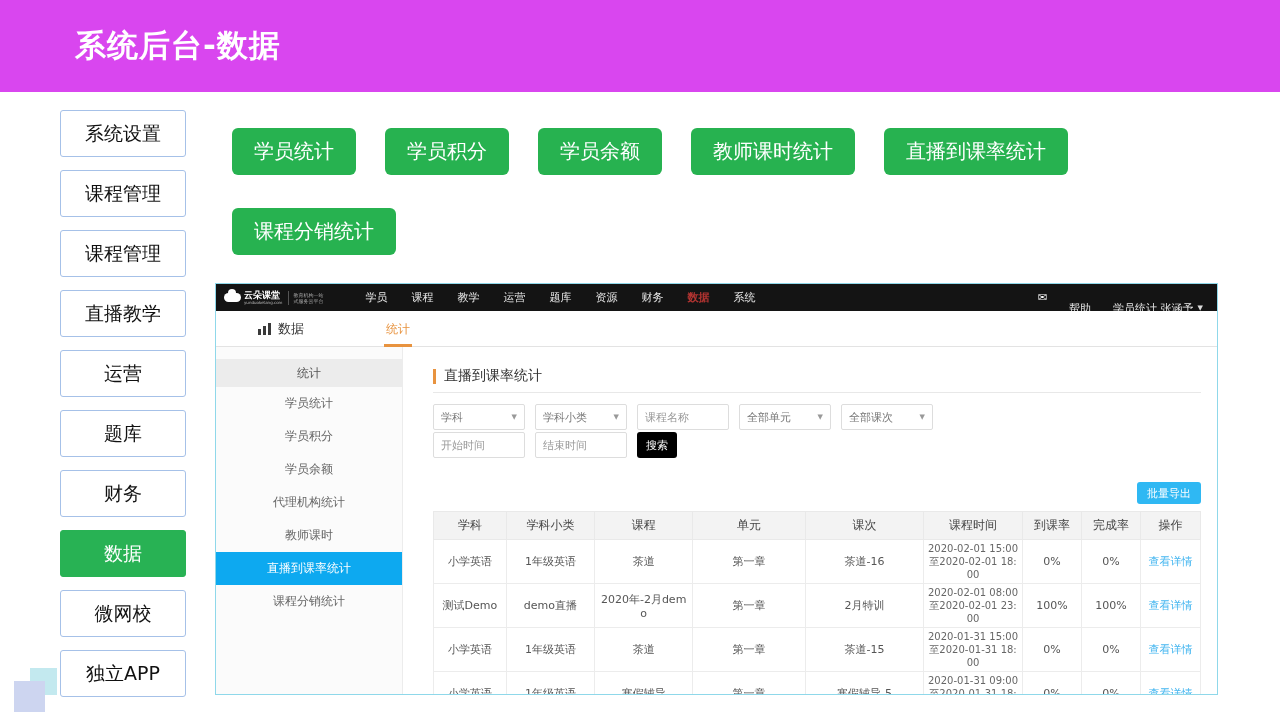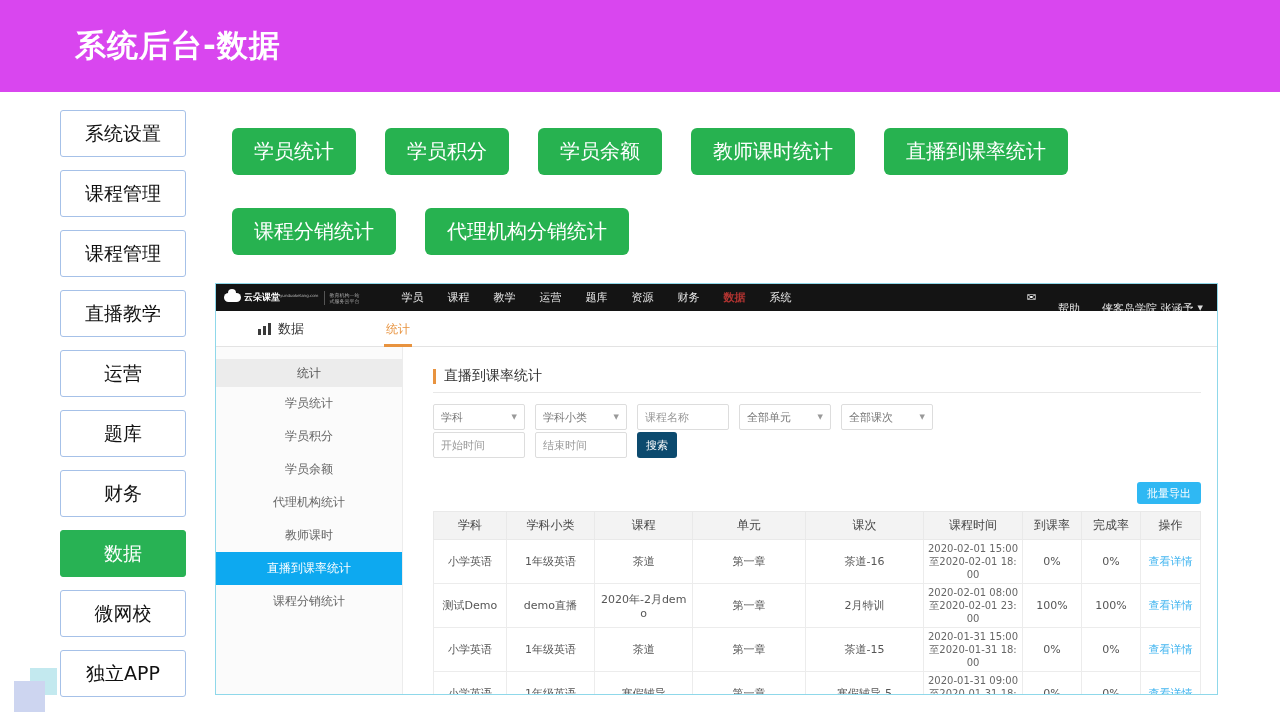--- a/index.html
+++ b/index.html
@@ -40,21 +40,21 @@
   .shot {
     position:absolute; left:215px; top:283px; width:1003px; height:412px;
     background:#fff; border:1px solid #8fd8ea; overflow:hidden; font-size:11px;
   }
   .shot-nav {
     height:27px; background:#141414; display:flex; align-items:center; color:#e8e8e8;
   }
   .brand { display:flex; align-items:center; margin-left:8px; cursor:pointer; }
   .cloud { position:relative; width:17px; height:9px; background:#fff; border-radius:8px; margin-right:3px; }
   .cloud::before { content:""; position:absolute; width:8px; height:8px; border-radius:50%; background:#fff; top:-4px; left:4px; }
-  .brand-text { display:flex; flex-direction:row; line-height:1; }
+  .brand-text { display:flex; flex-direction:column; line-height:1; }
   .brand-name { font-size:9px; font-weight:bold; color:#fff; }
   .brand-domain { font-size:4px; color:#bbb; margin-top:1px; }
   .brand-sep { width:1px; height:14px; background:#555; margin:0 5px; }
   .tagline { display:flex; flex-direction:column; line-height:1.2; }
   .tagline span { font-size:5px; color:#aaa; }
   .shot-menu { display:flex; margin-left:42px; gap:24px; }
   .shot-menu-item { font-size:11px; color:#e8e8e8; cursor:pointer; text-decoration:none; }
   .shot-menu-item.active { color:#b23431; font-weight:bold; }
   .shot-nav-right { margin-left:auto; margin-right:14px; display:flex; align-items:center; gap:22px; }
   .mail { font-size:11px; color:#fff; cursor:pointer; }
@@ -91,21 +91,21 @@
     display:flex; align-items:center; justify-content:space-between; padding:0 7px;
     font-size:11px; color:#777; cursor:pointer;
   }
   .sel-caret { font-size:7px; color:#999; }
   .text-input {
     width:92px; height:26px; border:1px solid #ddd; border-radius:2px; padding:0 7px;
     font-size:11px; color:#555; font-family:inherit;
   }
   .text-input::placeholder { color:#999; }
   .search-btn {
-    width:40px; height:26px; background:#0c4a6e; color:#fff; border:none; border-radius:3px;
+    width:40px; height:26px; background:#000000; color:#fff; border:none; border-radius:3px;
     font-size:11px; font-family:inherit; cursor:pointer;
   }
   .export-row { display:flex; justify-content:flex-end; margin-top:24px; }
   .export-btn {
     height:22px; padding:0 10px; background:#2FB8F3; color:#fff; border:none; border-radius:3px;
     font-size:11px; font-family:inherit; cursor:pointer;
   }
 
   .data-table { width:100%; border-collapse:collapse; margin-top:7px; table-layout:fixed; }
   .data-table th {
@@ -165,21 +165,20 @@
     <button class="quick-btn">学员余额</button>
 
     <button class="quick-btn">教师课时统计</button>
 
     <button class="quick-btn">直播到课率统计</button>
   </div>
 <div class="quick-row row2">
 
     <button class="quick-btn">课程分销统计</button>
 
-    <button class="quick-btn">代理机构分销统计</button>
   </div>
 
 <div class="shot">
 
   <div class="shot-nav">
     <div class="brand">
       <span class="cloud"></span>
       <span class="brand-text">
         <span class="brand-name">云朵课堂</span>
         <span class="brand-domain">yunduoketang.com</span>
@@ -207,21 +206,21 @@
         <a class="shot-menu-item">财务</a>
 
         <a class="shot-menu-item active">数据</a>
 
         <a class="shot-menu-item">系统</a>
       </div>
     <div class="shot-nav-right">
       <span class="mail">✉</span>
       <a>帮助</a>
       <a>
-        <span>侠客岛学院 张涵予</span>
+        <span>学员统计 张涵予</span>
         <span class="caret">▼</span>
       </a>
     </div>
   </div>
 
   <div class="shot-subheader">
     <span class="chart-icon">
         <i></i>
         <i></i>
         <i></i>

